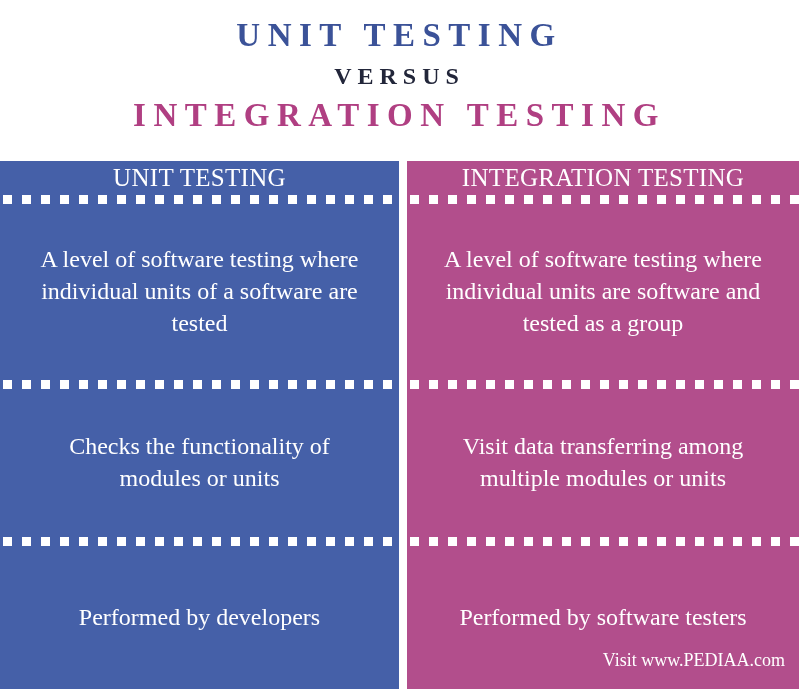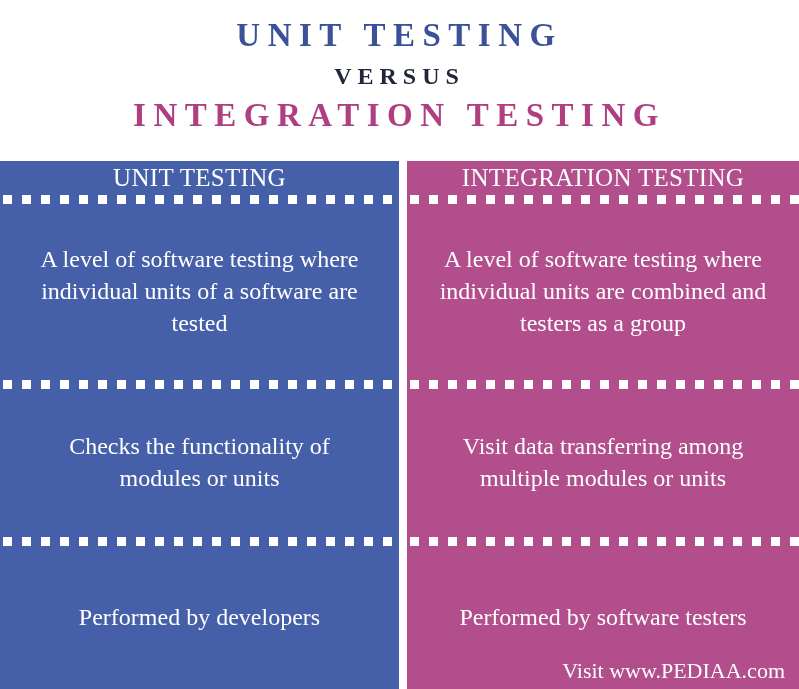--- a/index.html
+++ b/index.html
@@ -141,23 +141,23 @@
 
   
   .row-1 { flex: 0 0 174px; }
   .row-2 { flex: 0 0 146px; }
   .row-3 { flex: 0 0 142px; }
 
   
   .credit {
     position: absolute;
     right: 14px;
-    bottom: 7px;
+    bottom: 20px;
     color: #ffffff;
-    font-size: 22px;
+    font-size: 18px;
     line-height: 1;
     text-align: right;
     white-space: nowrap;
     margin-left: 36px;
   }
 </style>
 </head>
 <body>
 
 <div class="infographic">
@@ -189,21 +189,21 @@
     </div>
 
     <div class="column-gap"></div>
 
     <div class="column right">
       <div class="col-header">
         <span class="col-header-text">INTEGRATION TESTING</span>
       </div>
       <div class="divider"></div>
       <div class="cell row-1">
-        <span class="cell-text">A level of software testing where individual units are combined and testers as a group</span>
+        <span class="cell-text">A level of software testing where individual units are software and tested as a group</span>
       </div>
       <div class="divider"></div>
       <div class="cell row-2">
         <span class="cell-text">Visit data transferring among multiple modules or units</span>
       </div>
       <div class="divider"></div>
       <div class="cell row-3">
         <span class="cell-text">Performed by software testers</span>
       </div>
       <div class="credit">Visit www.PEDIAA.com</div>

